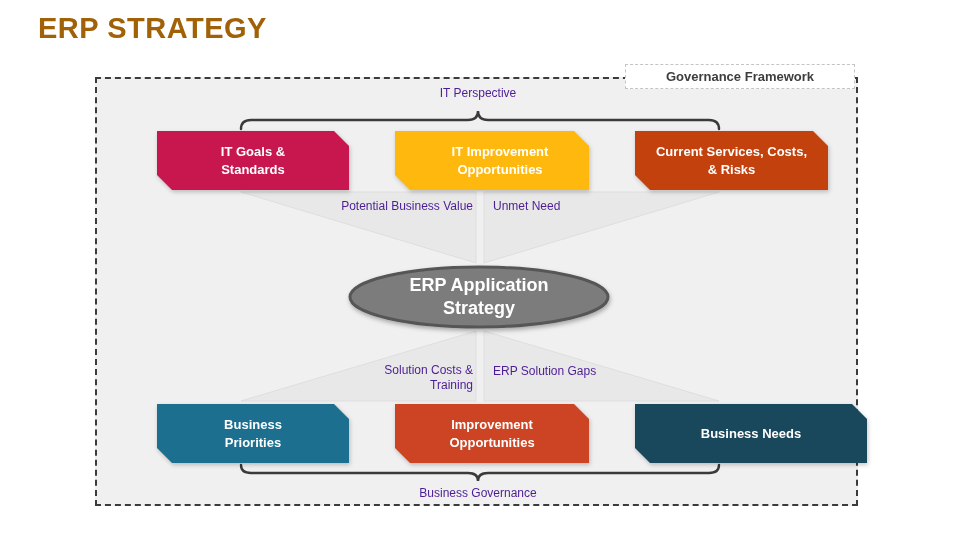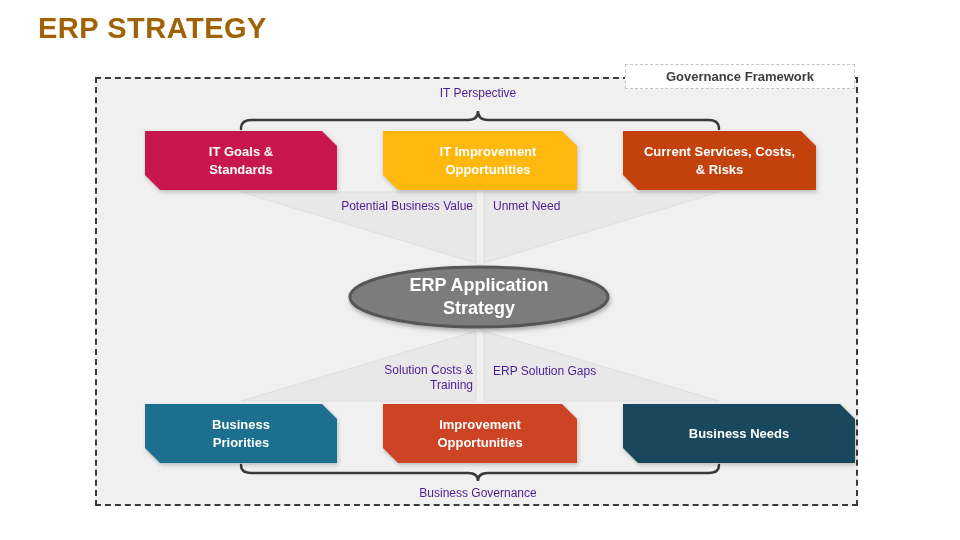--- a/index.html
+++ b/index.html
@@ -24,21 +24,21 @@
   }
   svg.diagram{position:absolute;left:0;top:0;}
   .funnel{fill:#e8e8e8;stroke:#dedede;stroke-width:1;}
   .brace{fill:none;stroke:#3a3a3a;stroke-width:2.4;stroke-linecap:round;}
   .lbl{
     position:absolute;font-size:12px;color:#4c1d95;line-height:1.22;
     white-space:pre-line;
   }
   .lbl.center{text-align:center;}
   .lbl.right{text-align:right;}
-  .box-shadow-wrap{position:absolute;filter:drop-shadow(1px 2px 2px rgba(0,0,0,0.22));}
+  .box-shadow-wrap{position:absolute;filter:drop-shadow(1px 2px 2px rgba(0,0,0,0.22));margin-left:12px;}
   .snip-box{
     width:100%;height:100%;box-sizing:border-box;
     clip-path:polygon(0 0, calc(100% - 15px) 0, 100% 15px, 100% 100%, 15px 100%, 0 calc(100% - 15px));
     display:flex;align-items:center;justify-content:center;text-align:center;
     color:#ffffff;font-size:13px;font-weight:700;line-height:1.35;
     white-space:pre-line;
   }
   .ellipse-label{
     position:absolute;left:350px;top:277px;width:258px;height:40px;
     display:flex;align-items:center;justify-content:center;text-align:center;

